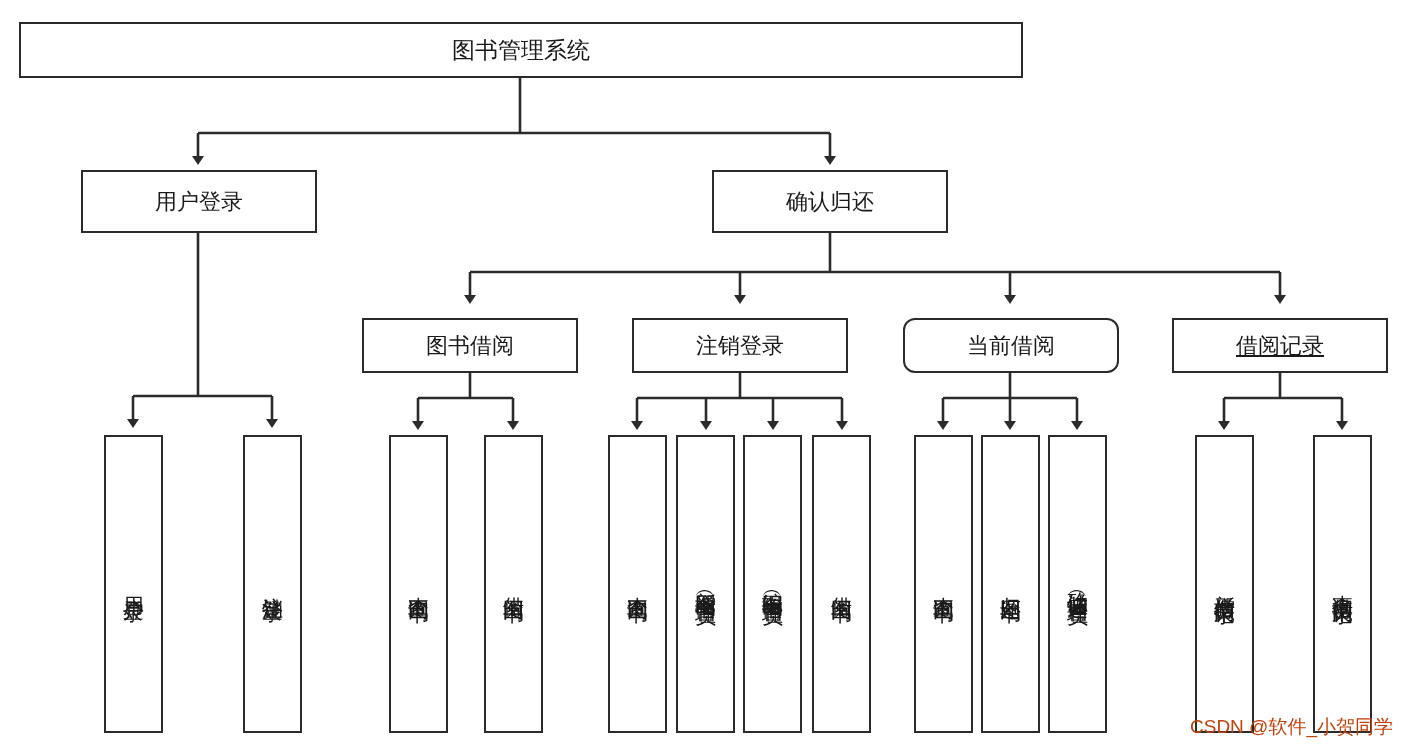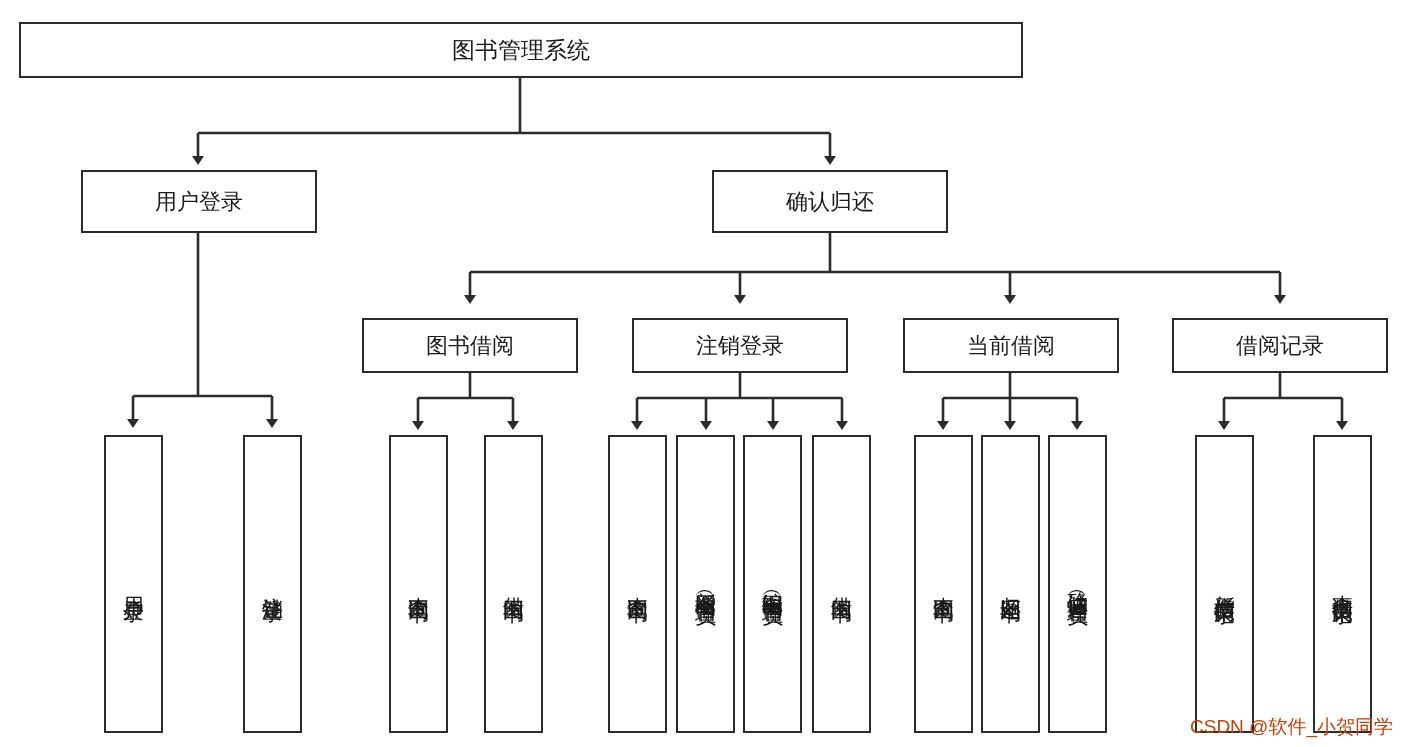--- a/index.html
+++ b/index.html
@@ -137,24 +137,24 @@
   <div class="node horizontal" style="left:712px; top:170px; width:236px; height:63px;">
     <span class="node-label">确认归还</span>
   </div>
 
   <div class="node horizontal" style="left:362px; top:318px; width:216px; height:55px;">
     <span class="node-label">图书借阅</span>
   </div>
   <div class="node horizontal" style="left:632px; top:318px; width:216px; height:55px;">
     <span class="node-label">注销登录</span>
   </div>
-  <div class="node horizontal" style="left:903px; top:318px; width:216px; height:55px;">
+  <div class="node horizontal" style="left:903px; top:318px; width:216px; height:55px;border-radius:12px;">
     <span class="node-label">当前借阅</span>
   </div>
-  <div class="node horizontal" style="left:1172px; top:318px; width:216px; height:55px;">
+  <div class="node horizontal" style="left:1172px; top:318px; width:216px; height:55px;text-decoration:underline;">
     <span class="node-label">借阅记录</span>
   </div>
 
   <div class="node vertical" style="left:104px; top:435px; width:59px; height:298px;">
     <span class="node-label">用户登录</span>
   </div>
   <div class="node vertical" style="left:243px; top:435px; width:59px; height:298px;">
     <span class="node-label">注销登录</span>
   </div>
 

